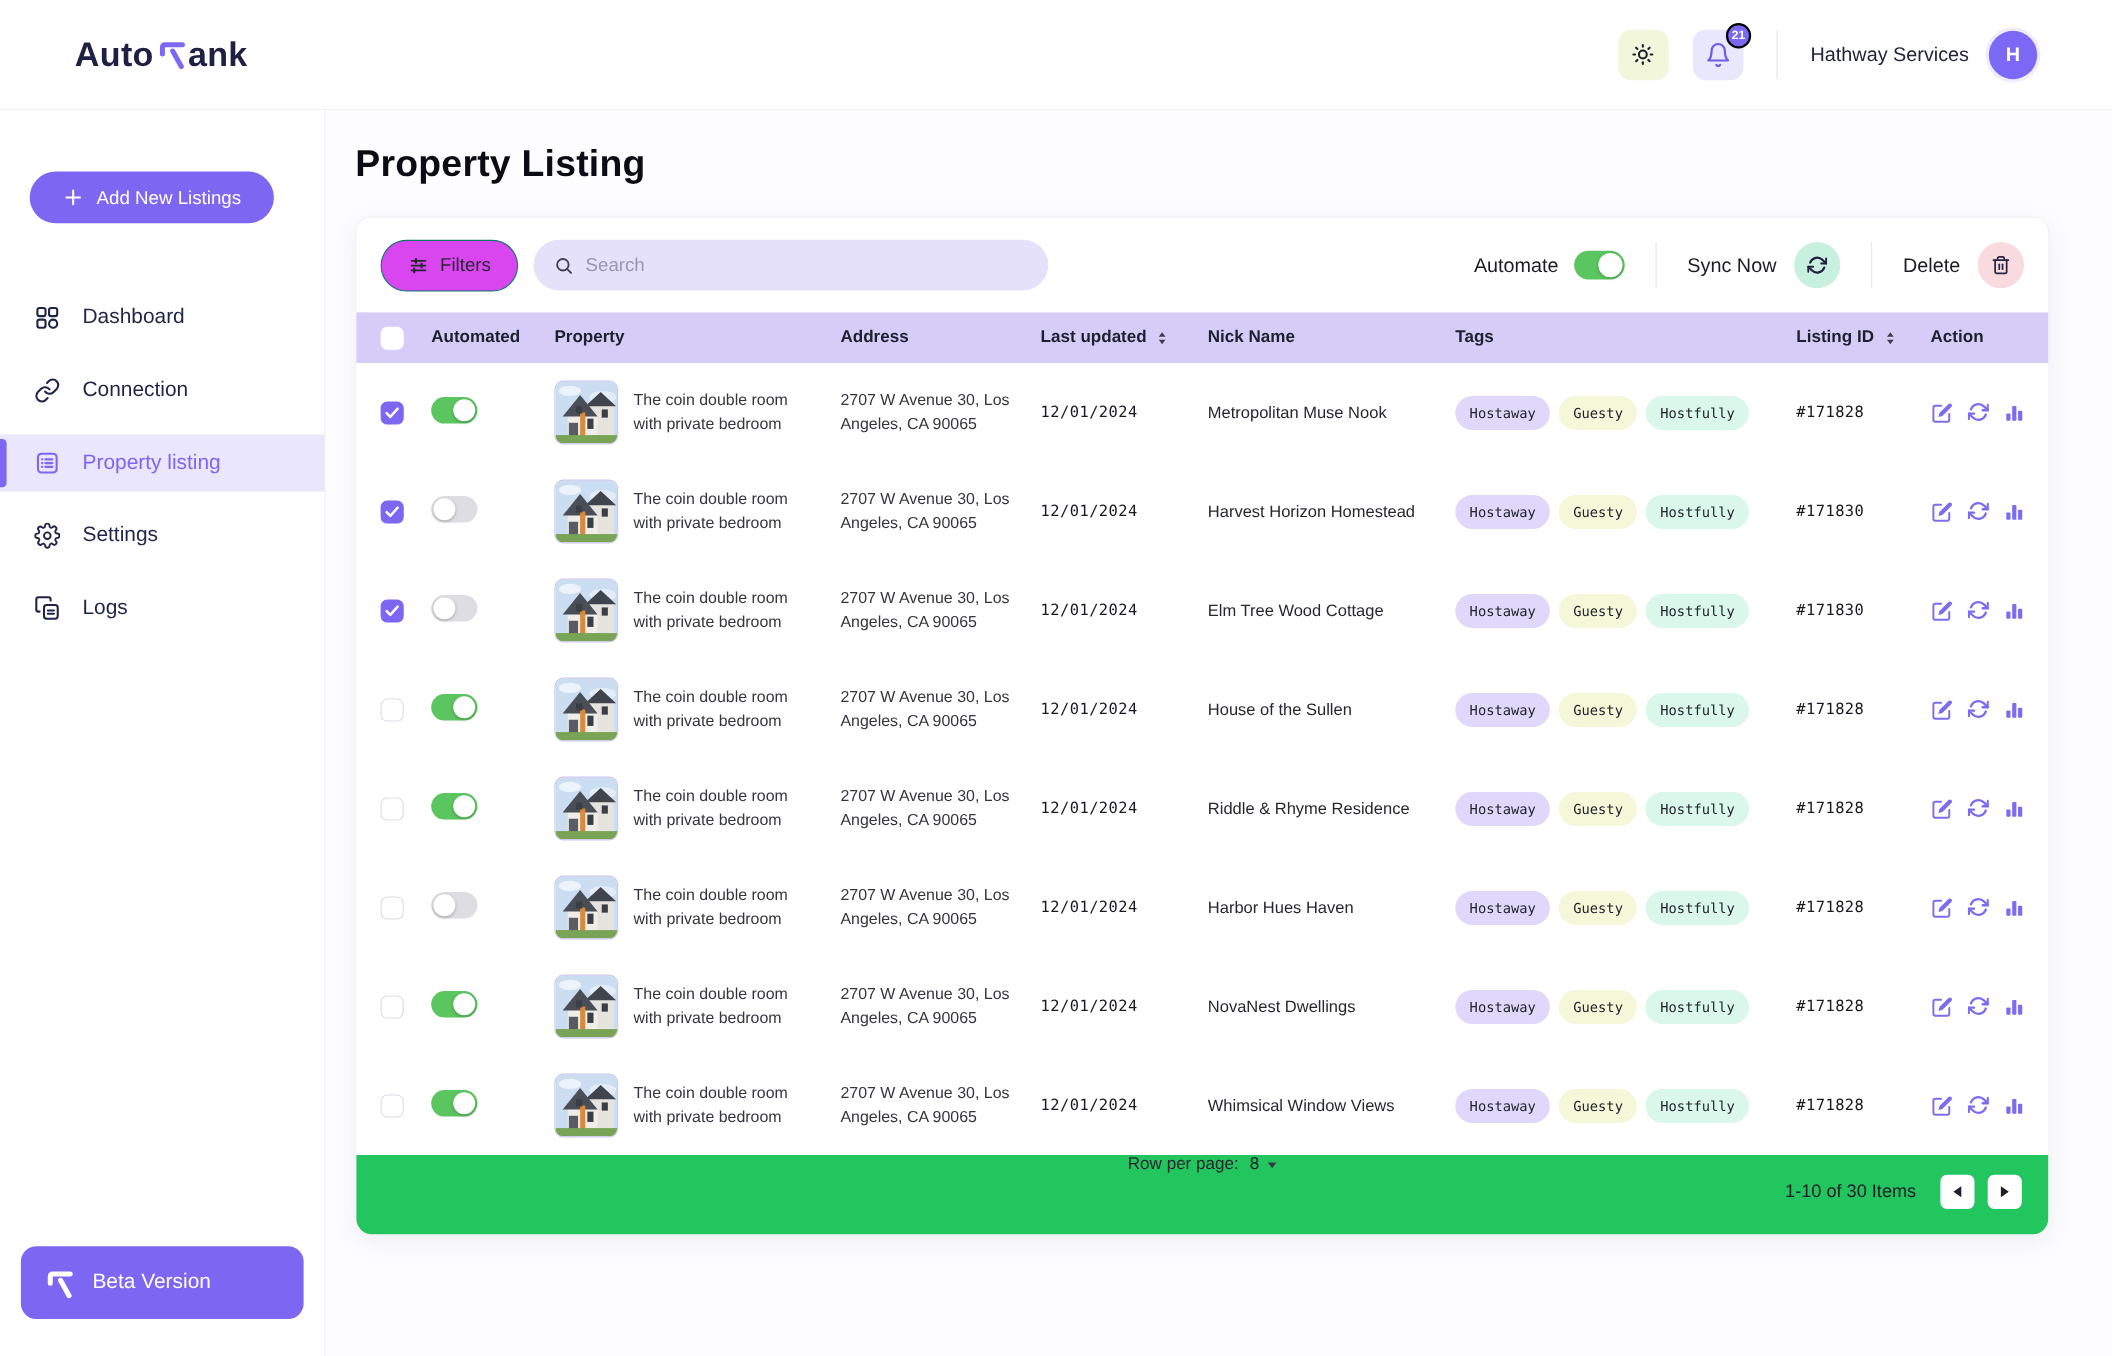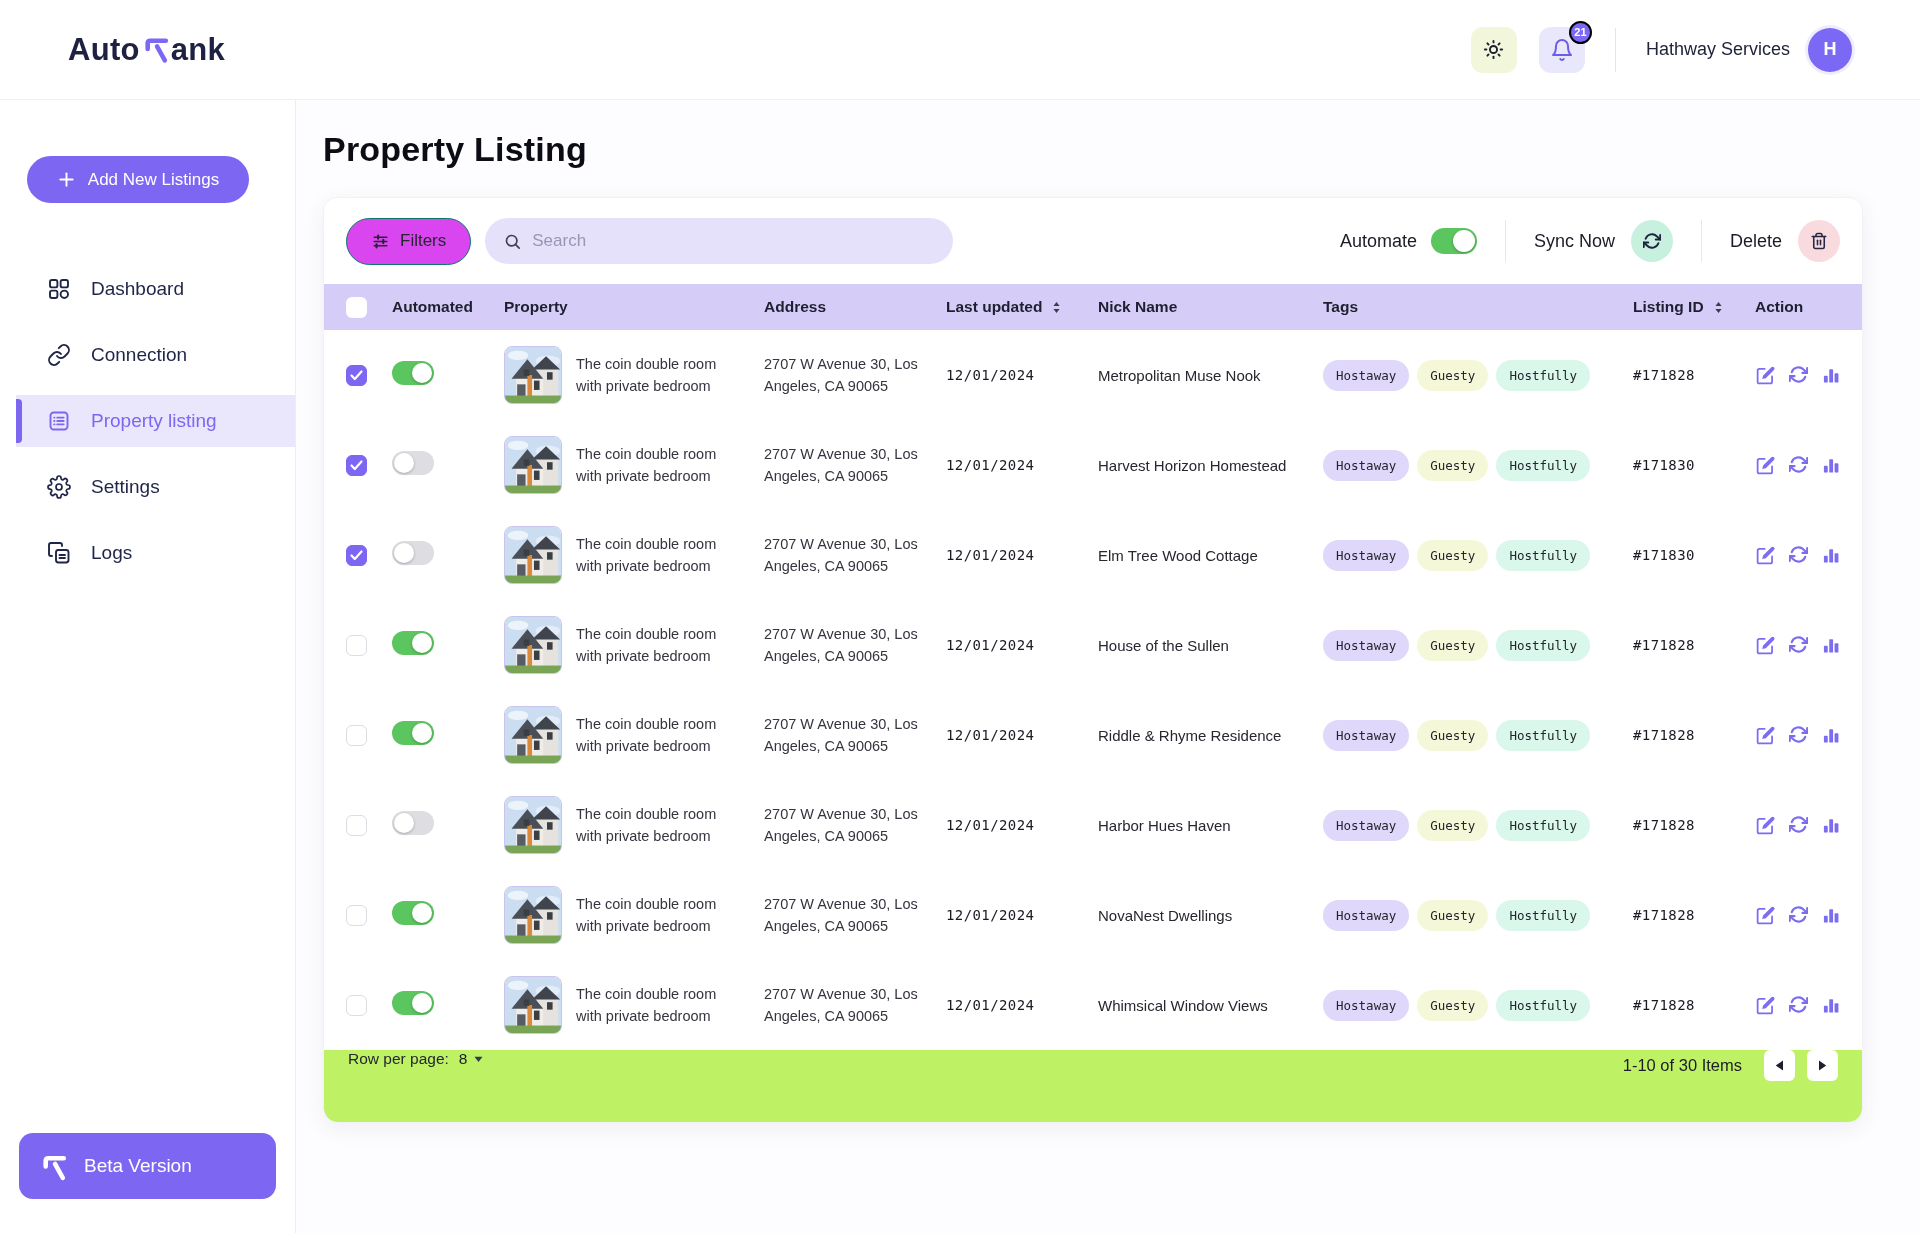--- a/index.html
+++ b/index.html
@@ -16,21 +16,21 @@
   .bell-btn { background:#E9E7FB; color:#6C5CE7; margin-left:22px; }
   .badge { position:absolute; top:-6px; right:-7px; min-width:23px; height:23px; border-radius:50%; background:#7B68F4; border:2px solid #000000; color:#fff; font-size:11px; font-weight:700; display:flex; align-items:center; justify-content:center; }
   .tb-divider { width:1px; height:44px; background:#E4E4EA; margin:0 30px; }
   .company { font-size:18px; color:#22253A; font-weight:500; margin-right:18px; }
   .avatar { width:44px; height:44px; border-radius:50%; background:#7B68F4; color:#fff; font-size:18px; font-weight:700; display:flex; align-items:center; justify-content:center; box-shadow:0 0 0 3px #EFECFD; cursor:pointer; }
 
   
   .sidebar { background:#fff; border-right:1px solid #EDEDF2; display:flex; flex-direction:column; padding-top:56px; }
   .add-btn { margin:0 0 60px 27px; width:222px; height:47px; border:none; border-radius:24px; background:#7C66F2; color:#fff; font-size:17px; font-weight:500; font-family:inherit; display:flex; align-items:center; justify-content:center; gap:12px; cursor:pointer; }
   .nav { display:flex; flex-direction:column; gap:14px; }
-  .nav-item { position:relative; height:52px; display:flex; align-items:center; gap:20px; padding-left:31px; color:#1F2547; font-size:19px; font-weight:500; cursor:pointer; background:transparent; border:none; font-family:inherit;margin-left:16px; }
+  .nav-item { position:relative; height:52px; display:flex; align-items:center; gap:20px; padding-left:31px; color:#1F2547; font-size:19px; font-weight:500; cursor:pointer; background:transparent; border:none; font-family:inherit; }
   .nav-item svg { flex:0 0 auto; }
   .nav-item.active { background:#EAE6FC; color:#7C66F2; }
   .nav-item.active::before { content:""; position:absolute; left:0; top:4px; bottom:4px; width:6px; border-radius:0 4px 4px 0; background:#7C66F2; }
   .beta { margin:auto 19px 34px 19px; height:66px; border-radius:14px; background:#7C66F2; color:#fff; display:flex; align-items:center; gap:16px; padding-left:22px; font-size:19px; font-weight:500; }
 
   
   .main { background:#FDFDFF; padding:30px 32px 0 27px; }
   .page-title { font-size:34px; font-weight:700; color:#0C0D14; letter-spacing:.2px; }
   .page-sub { margin-top:12px; font-size:15px; color:#A5A5B0; }
 
@@ -79,21 +79,21 @@
   .nick { font-size:15px; color:#26272F; }
   .tags-cell { display:flex; gap:8px; }
   .tag { font-family:"DejaVu Sans Mono", monospace; font-size:12.5px; color:#23242C; padding:8px 13px; border-radius:16px; white-space:nowrap; }
   .tag-0 { background:#DFD8FB; }
   .tag-1 { background:#F5F8D8; }
   .tag-2 { background:#D9F7EA; }
   .actions { display:flex; gap:13px; color:#7B6CF0; }
   .act-btn { background:none; border:none; color:#7B6CF0; cursor:pointer; padding:0; display:flex; }
 
   
-  .tfooter { height:72px; background:#bef264; border-radius:0 0 14px 14px; display:flex; align-items:flex-start; padding:0 24px; }
+  .tfooter { height:72px; background:#22c55e; border-radius:0 0 14px 14px; display:flex; align-items:center; padding:0 24px;flex-direction:column; }
   .rpp { display:flex; align-items:center; gap:10px; font-size:15.5px; color:#26262E; }
   .rpp-select { display:flex; align-items:center; gap:7px; background:none; border:none; font-size:15.5px; color:#1B1C26; font-family:inherit; cursor:pointer; }
   .foot-right { margin-left:auto; display:flex; align-items:center; gap:12px; }
   .range { font-size:16.5px; color:#1C1D27; margin-right:10px; }
   .page-btn { width:31px; height:31px; border-radius:6px; background:#fff; border:none; display:flex; align-items:center; justify-content:center; cursor:pointer; }
 </style>
 </head>
 <body>
 
 <div class="app">

